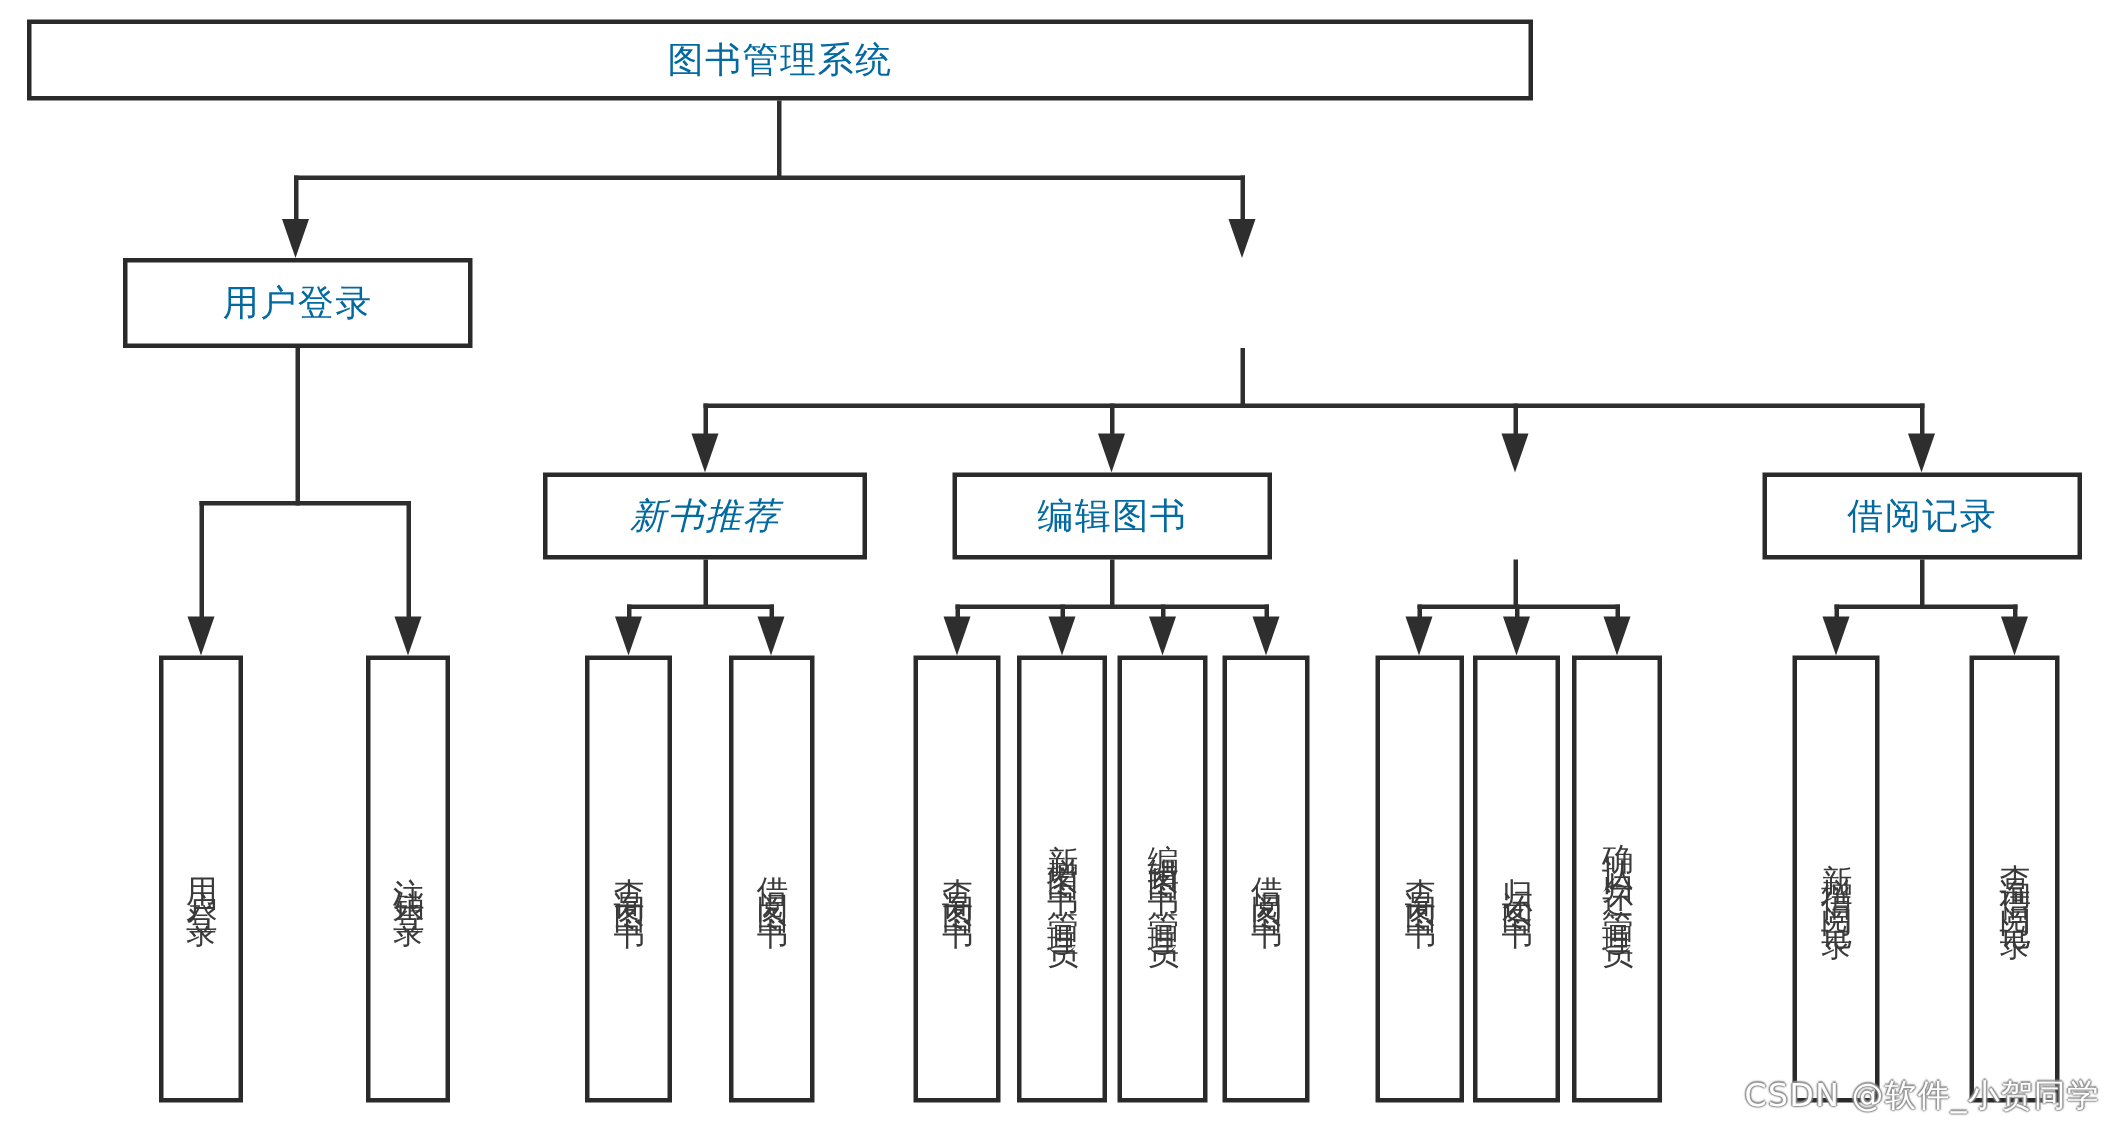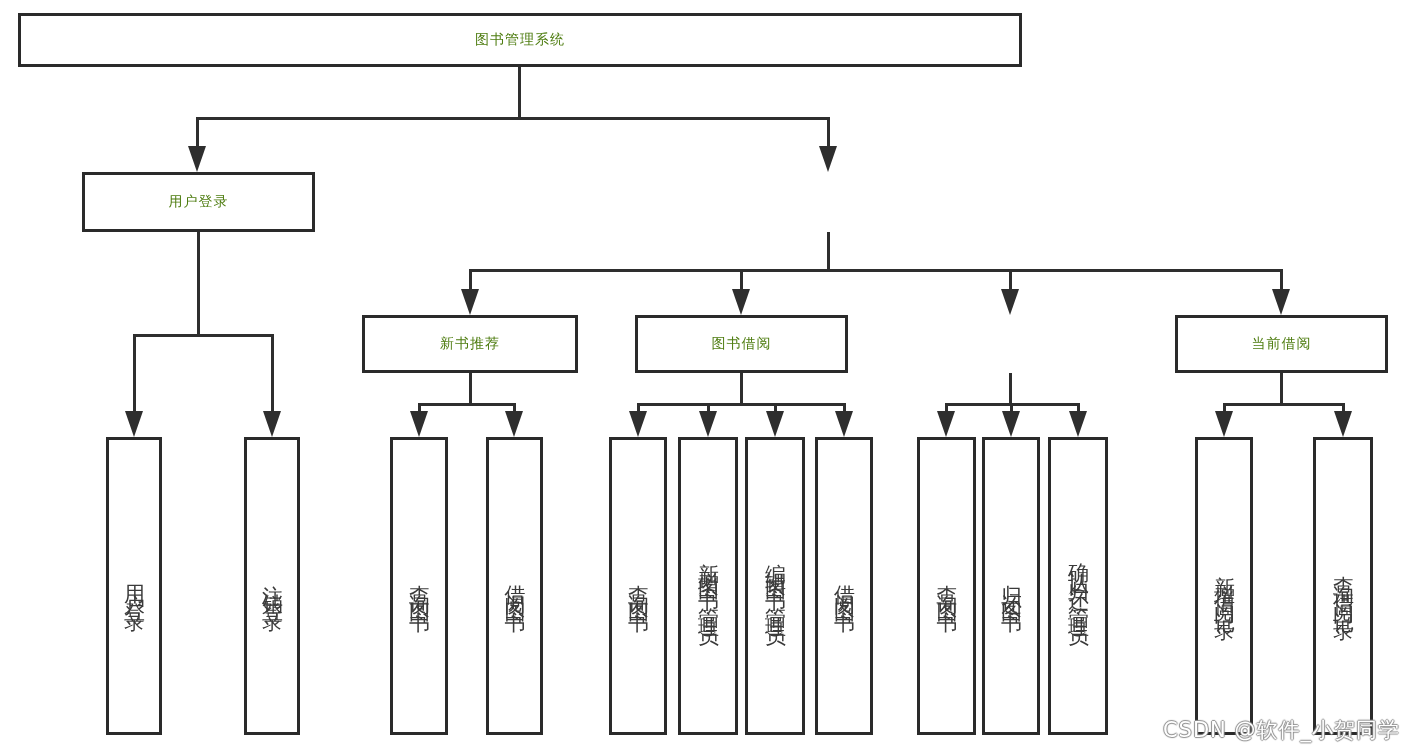--- a/index.html
+++ b/index.html
@@ -4,21 +4,21 @@
 <style>
   html,body{margin:0;padding:0;background:#ffffff;}
   #stage{
     position:relative;width:1405px;height:747px;background:#ffffff;overflow:hidden;
     font-family:"DejaVu Sans","Liberation Sans",sans-serif;color:#333333;
   }
   .box{
     position:absolute;box-sizing:border-box;border:3px solid #2a2a2a;background:#ffffff;
     display:flex;align-items:center;justify-content:center;
   }
-  .box .hlabel{font-size:14px;letter-spacing:1px;color:#4d7c0f;white-space:nowrap;}
+  .box .hlabel{font-size:24px;letter-spacing:1px;color:#0369a1;white-space:nowrap;}
   .leaf .vtext{
     writing-mode:vertical-rl;text-orientation:mixed;font-size:21px;line-height:1;
     letter-spacing:9px;color:#3a3a3a;
   }
   .vl{position:absolute;width:3px;background:#2e2e2e;}
   .hl{position:absolute;height:3px;background:#2e2e2e;}
   .ar{
     position:absolute;width:0;height:0;
     border-left:9px solid transparent;border-right:9px solid transparent;
     border-top:26px solid #2e2e2e;
@@ -60,28 +60,28 @@
   <div class="hl" style="left:469px;top:269px;width:814px;"></div>
   <div class="vl" style="left:469px;top:269px;height:24px;"></div>
   <div class="ar" style="left:461px;top:289px;"></div>
   <div class="vl" style="left:740px;top:269px;height:24px;"></div>
   <div class="ar" style="left:732px;top:289px;"></div>
   <div class="vl" style="left:1009px;top:269px;height:24px;"></div>
   <div class="ar" style="left:1001px;top:289px;"></div>
   <div class="vl" style="left:1280px;top:269px;height:24px;"></div>
   <div class="ar" style="left:1272px;top:289px;"></div>
 
-  <div class="box" style="left:362px;top:315px;width:216px;height:58px;">
+  <div class="box" style="left:362px;top:315px;width:216px;height:58px;font-style:italic;">
     <span class="hlabel">新书推荐</span>
   </div>
   <div class="box" style="left:635px;top:315px;width:213px;height:58px;">
-    <span class="hlabel">图书借阅</span>
+    <span class="hlabel">编辑图书</span>
   </div>
   <div class="box" style="left:1175px;top:315px;width:213px;height:58px;">
-    <span class="hlabel">当前借阅</span>
+    <span class="hlabel">借阅记录</span>
   </div>
 
   <div class="vl" style="left:469px;top:373px;height:33px;"></div>
   <div class="hl" style="left:418px;top:403px;width:98px;"></div>
   <div class="vl" style="left:418px;top:403px;height:12px;"></div>
   <div class="ar" style="left:410px;top:411px;"></div>
   <div class="vl" style="left:513px;top:403px;height:12px;"></div>
   <div class="ar" style="left:505px;top:411px;"></div>
 
   <div class="vl" style="left:740px;top:373px;height:33px;"></div>

